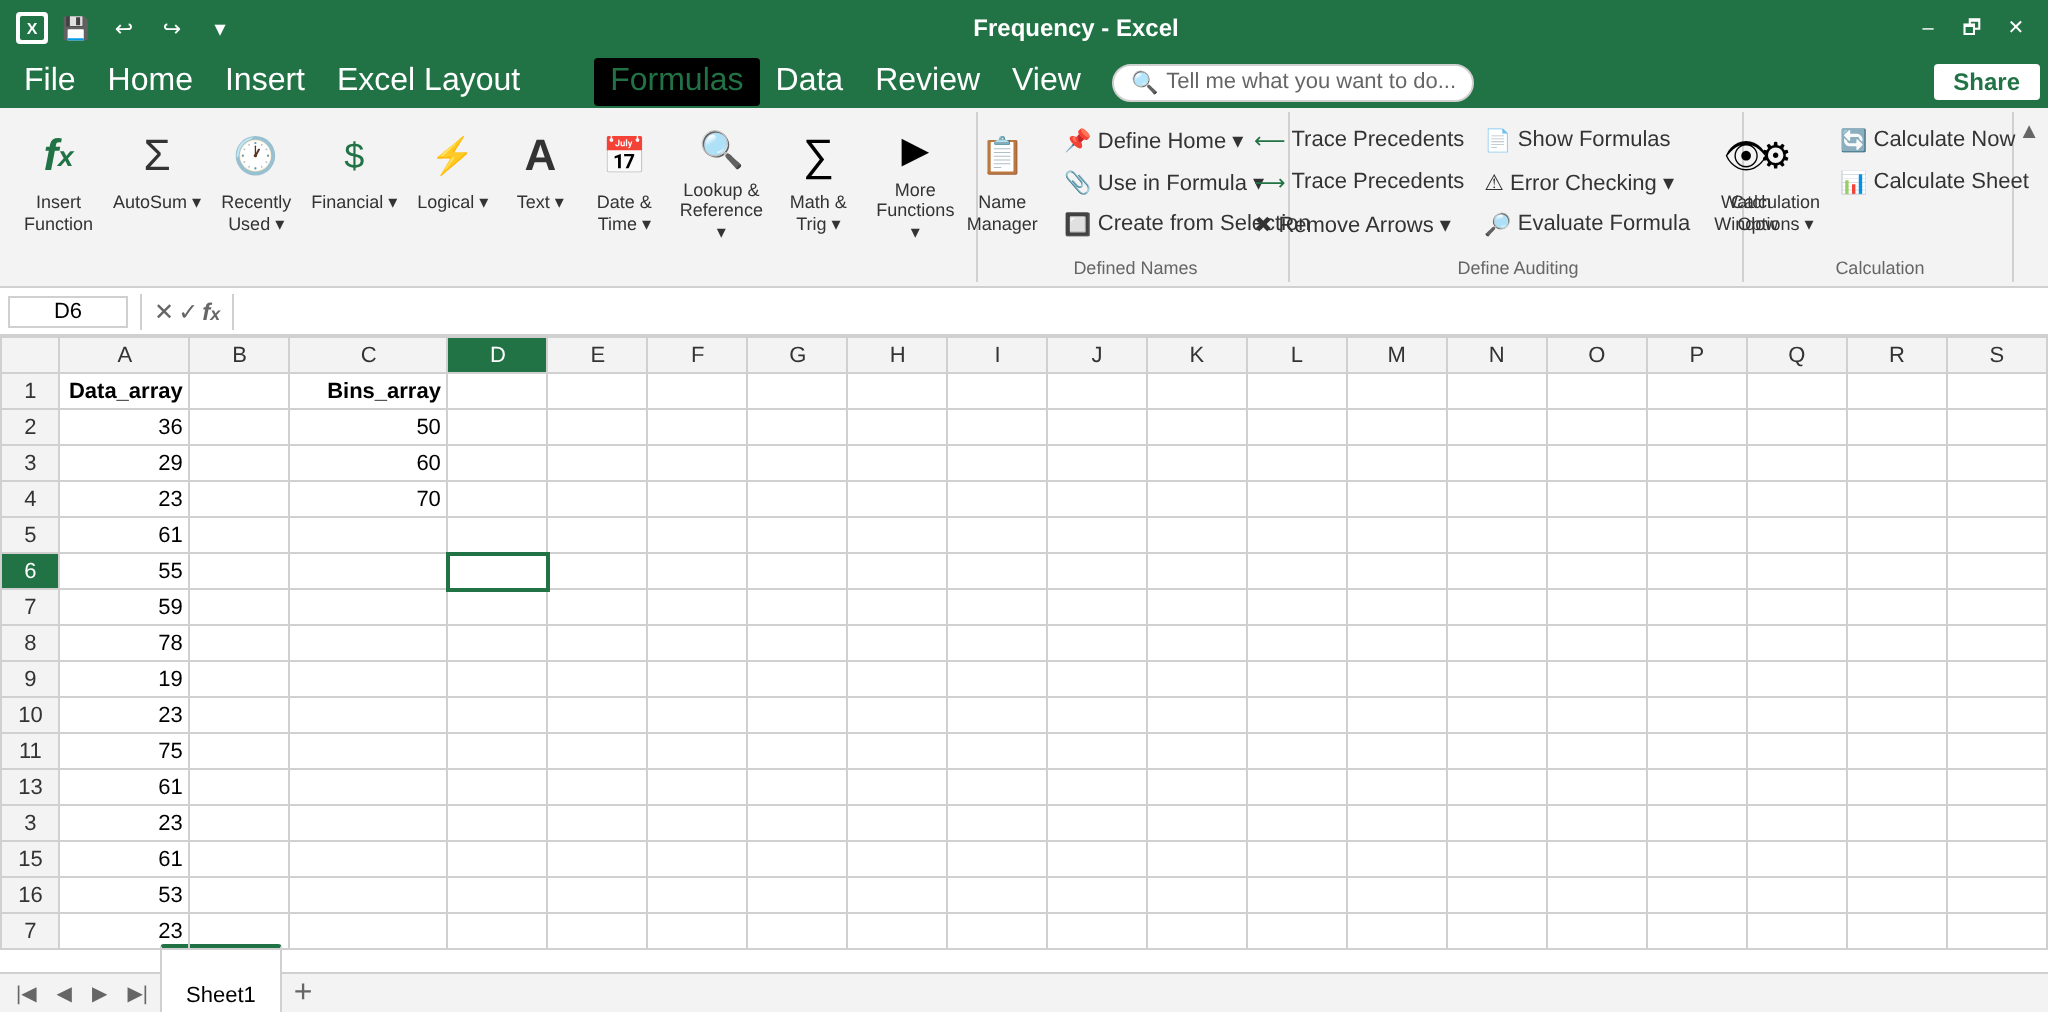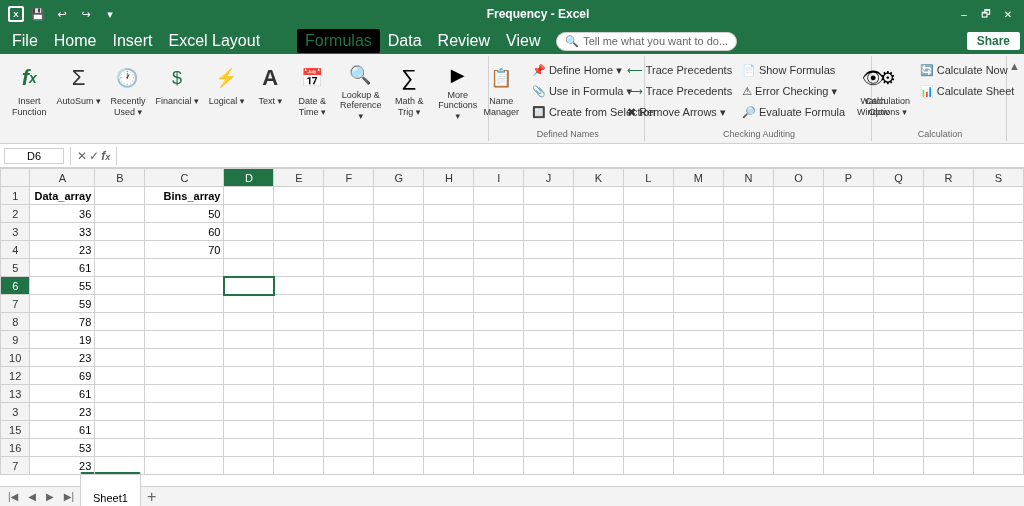--- a/index.html
+++ b/index.html
@@ -399,21 +399,21 @@
         <div class="ribbon-btn-small">
           <span>🔎</span>
           <span>Evaluate Formula</span>
         </div>
       </div>
       <div class="ribbon-btn" style="min-width:44px;">
         <div class="ribbon-btn-icon" style="font-size:18px;">👁</div>
         <div class="ribbon-btn-label">Watch<br>Window</div>
       </div>
     </div>
-    <div class="ribbon-group-label">Checking Auditing</div>
+    <div class="ribbon-group-label">Define Auditing</div>
   </div>
 
   <div class="ribbon-group calc-group">
     <div class="ribbon-group-content">
       <div class="ribbon-btn" style="min-width:46px;">
         <div class="ribbon-btn-icon" style="font-size:18px;">⚙</div>
         <div class="ribbon-btn-label">Calculation<br>Options ▾</div>
       </div>
       <div class="ribbon-col">
         <div class="ribbon-btn-small">
@@ -514,21 +514,21 @@
               <td class="cell"></td>
               <td class="cell"></td>
               <td class="cell"></td>
               <td class="cell"></td>
               <td class="cell"></td>
               <td class="cell"></td>
               <td class="cell"></td>
             </tr>
             <tr>
               <td class="row-header">3</td>
-              <td class="cell">33</td>
+              <td class="cell">29</td>
               <td class="cell"></td>
               <td class="cell">60</td>
               <td class="cell"></td>
               <td class="cell"></td>
               <td class="cell"></td>
               <td class="cell"></td>
               <td class="cell"></td>
               <td class="cell"></td>
               <td class="cell"></td>
               <td class="cell"></td>
@@ -689,22 +689,22 @@
               <td class="cell"></td>
               <td class="cell"></td>
               <td class="cell"></td>
               <td class="cell"></td>
               <td class="cell"></td>
               <td class="cell"></td>
               <td class="cell"></td>
               <td class="cell"></td>
             </tr>
             <tr>
-              <td class="row-header">12</td>
-              <td class="cell">69</td>
+              <td class="row-header">11</td>
+              <td class="cell">75</td>
               <td class="cell"></td>
               <td class="cell"></td>
               <td class="cell"></td>
               <td class="cell"></td>
               <td class="cell"></td>
               <td class="cell"></td>
               <td class="cell"></td>
               <td class="cell"></td>
               <td class="cell"></td>
               <td class="cell"></td>

